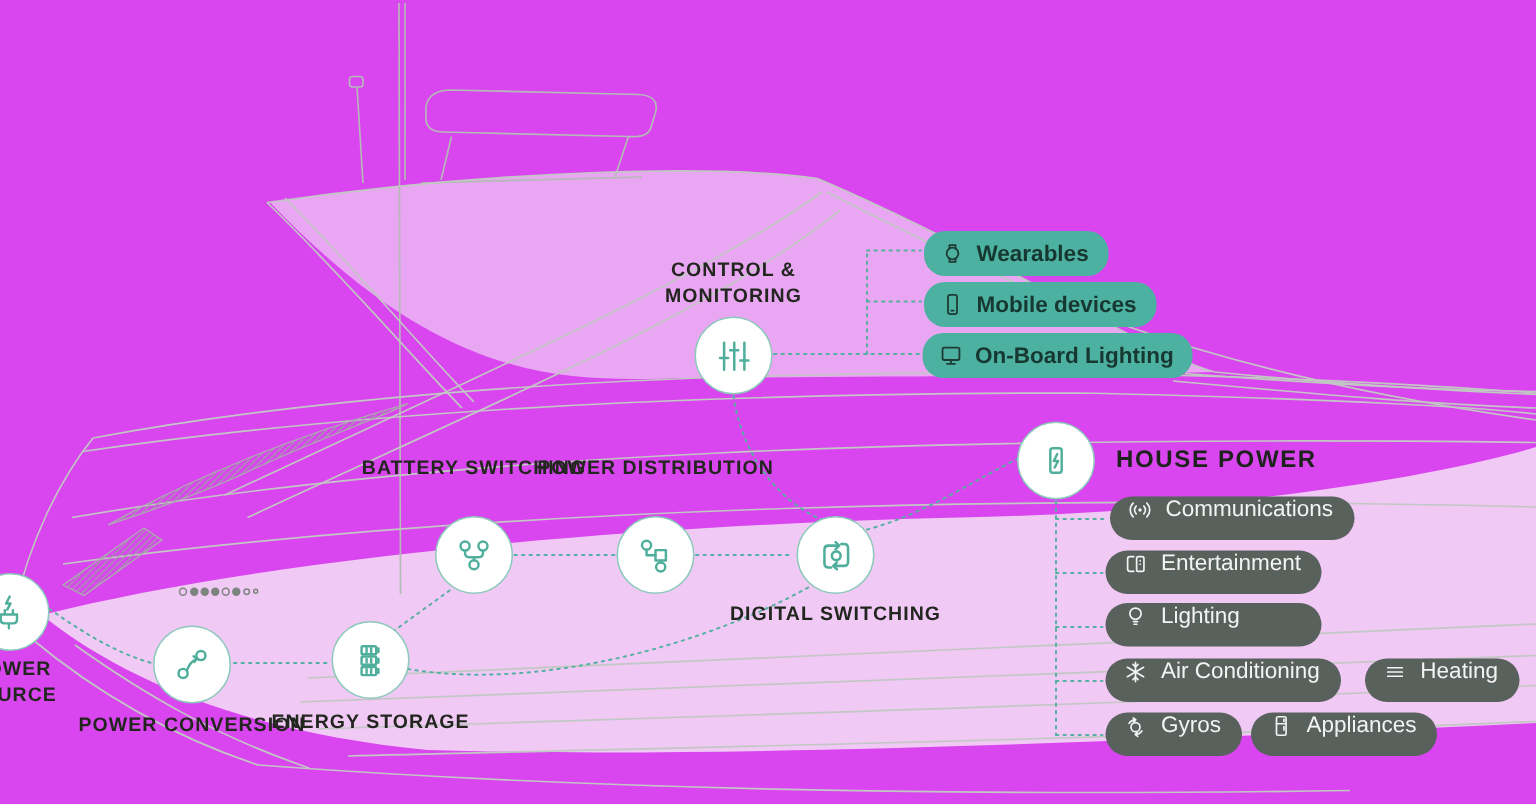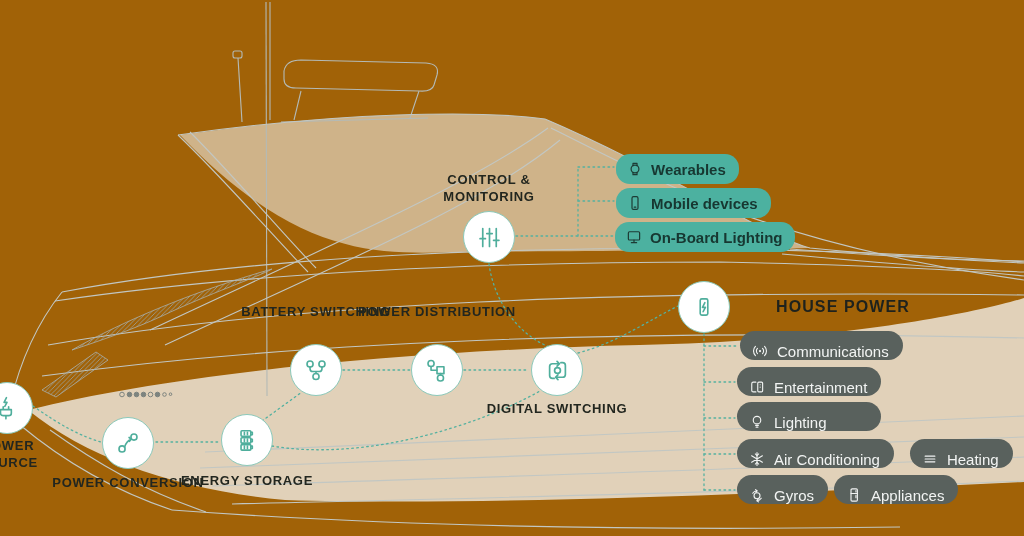--- a/index.html
+++ b/index.html
@@ -1,18 +1,18 @@
 <!DOCTYPE html>
 <html><head>
 <meta charset="utf-8">
 <style>
   html,body{margin:0;padding:0;background:#ffffff;}
   .stage{
     position:relative;width:1024px;height:536px;overflow:hidden;
-    background:#a16207;
+    background:#d946ef;
     font-family:"Liberation Sans","DejaVu Sans",sans-serif;
     color:#20241f;
   }
   svg.art{position:absolute;left:0;top:0;z-index:0;}
 
   
   .node-circle{
     position:absolute;width:52px;height:52px;border-radius:50%;
     border:1.6px solid #8bc9ba;background:#ffffff;z-index:2;
     display:flex;align-items:center;justify-content:center;
@@ -21,37 +21,37 @@
   .node-circle svg{stroke:#4fae9c;fill:none;stroke-width:1.5;stroke-linecap:round;stroke-linejoin:round;}
 
   .node-label{
     position:absolute;z-index:2;text-align:center;
     font-size:13px;font-weight:bold;letter-spacing:.7px;line-height:1.28;
     color:#22261f;text-transform:uppercase;
   }
 
   .hp-title{
     position:absolute;z-index:2;font-size:16px;font-weight:bold;
-    letter-spacing:1.1px;color:#1e221d;margin-left:32px;
+    letter-spacing:1.1px;color:#1e221d;
   }
 
   
   .teal-pill{
     position:absolute;z-index:3;height:30px;border-radius:14px;
     background:#4cb1a0;display:inline-flex;align-items:center;gap:7px;
     padding:0 13px 0 10px;font-size:15px;font-weight:600;color:#173731;
     white-space:nowrap;
   }
   .teal-pill svg{stroke:#1d3b34;fill:none;stroke-width:1.6;stroke-linecap:round;stroke-linejoin:round;}
 
   
   .pill-row{position:absolute;z-index:3;display:flex;gap:6px;}
   .dark-pill{
     height:29px;border-radius:15px;background:#59615d;
-    display:inline-flex;align-items:flex-end;gap:8px;padding:0 14px 0 11px;
+    display:inline-flex;align-items:flex-start;gap:8px;padding:0 14px 0 11px;
     font-size:15px;color:#f2f4f3;white-space:nowrap;
   }
   .dark-pill svg{stroke:#f2f4f3;fill:none;stroke-width:1.5;stroke-linecap:round;stroke-linejoin:round;}
 </style>
 </head>
 <body>
 
 <div class="stage">
 
   <svg class="art" width="1024" height="536" viewBox="0 0 1024 536">

